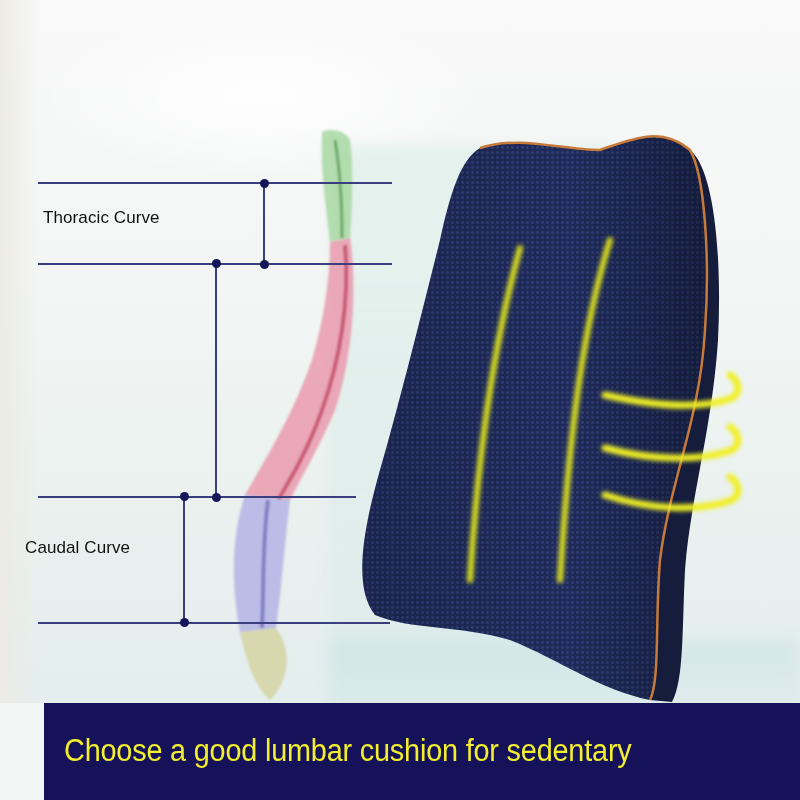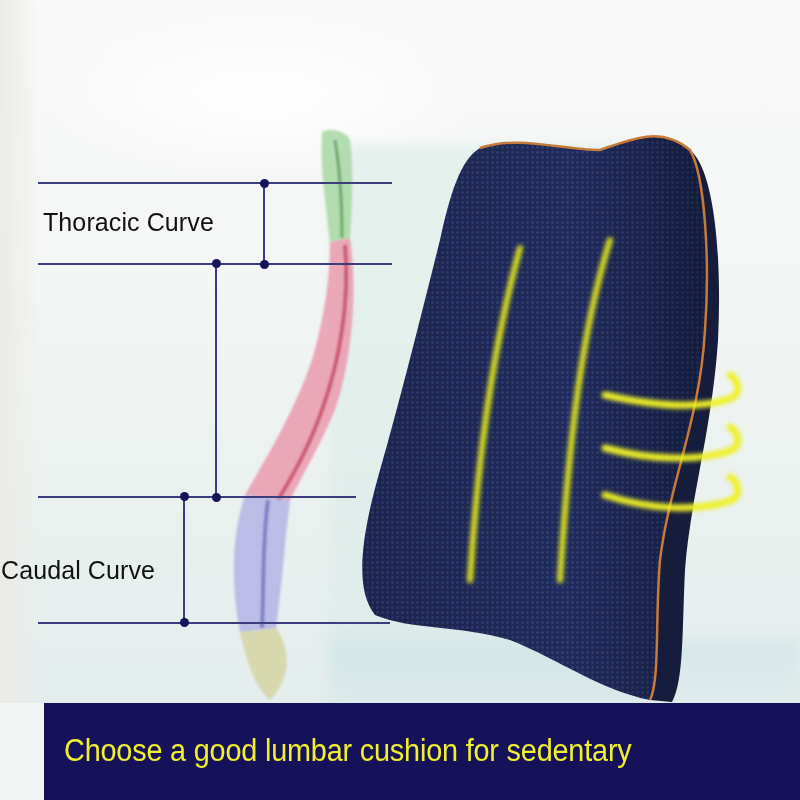--- a/index.html
+++ b/index.html
@@ -15,21 +15,21 @@
   .bg-floor { position: absolute; left: 330px; top: 640px; width: 470px; height: 70px;
               background: linear-gradient(180deg, rgba(200,225,228,0.6), rgba(215,232,235,0.3)); filter: blur(8px); }
   .bg-left { position: absolute; left: 0; top: 0; width: 40px; height: 703px;
              background: linear-gradient(90deg, #ecebe5, rgba(240,240,236,0)); }
 
   .guide { position: absolute; height: 1.5px; background: #3a3d7e; }
   .vline { position: absolute; width: 1.5px; background: #3a3d7e; }
   .dot { position: absolute; width: 9px; height: 9px; border-radius: 50%; background: #15155a;
          margin-left: -4px; margin-top: -4px; }
 
-  .label { position: absolute; font-size: 25px; color: #111; white-space: nowrap; letter-spacing: 0.1px; }
+  .label { position: absolute; font-size: 17px; color: #111; white-space: nowrap; letter-spacing: 0.1px; }
 
   svg.art { position: absolute; left: 0; top: 0; }
 
   .banner { position: absolute; left: 0; top: 703px; width: 800px; height: 106px; background: #16125a; margin-left: 44px; }
   .banner-text { position: absolute; left: 20px; top: 30px; font-size: 31px; color: #f2ef2e;
                  white-space: nowrap; letter-spacing: -0.2px; transform: scaleX(0.93); transform-origin: left center; }
 </style>
 </head>
 <body>
 
@@ -101,18 +101,18 @@
 
   <div class="vline" style="left:215px; top:263px; height:234px;"></div>
   <div class="dot" style="left:216px; top:263px;"></div>
   <div class="dot" style="left:216px; top:497px;"></div>
 
   <div class="vline" style="left:183px; top:496px; height:126px;"></div>
   <div class="dot" style="left:184px; top:496px;"></div>
   <div class="dot" style="left:184px; top:622px;"></div>
 
   <div class="label" style="left:43px; top:208px;">Thoracic Curve</div>
-  <div class="label" style="left:1px; top:556px;">Caudal Curve</div>
+  <div class="label" style="left:1px; top:538px;padding-left:24px;">Caudal Curve</div>
 </div>
 
 <div class="banner">
   <div class="banner-text">Choose a good lumbar cushion for sedentary</div>
 </div>
 
 </body></html>

